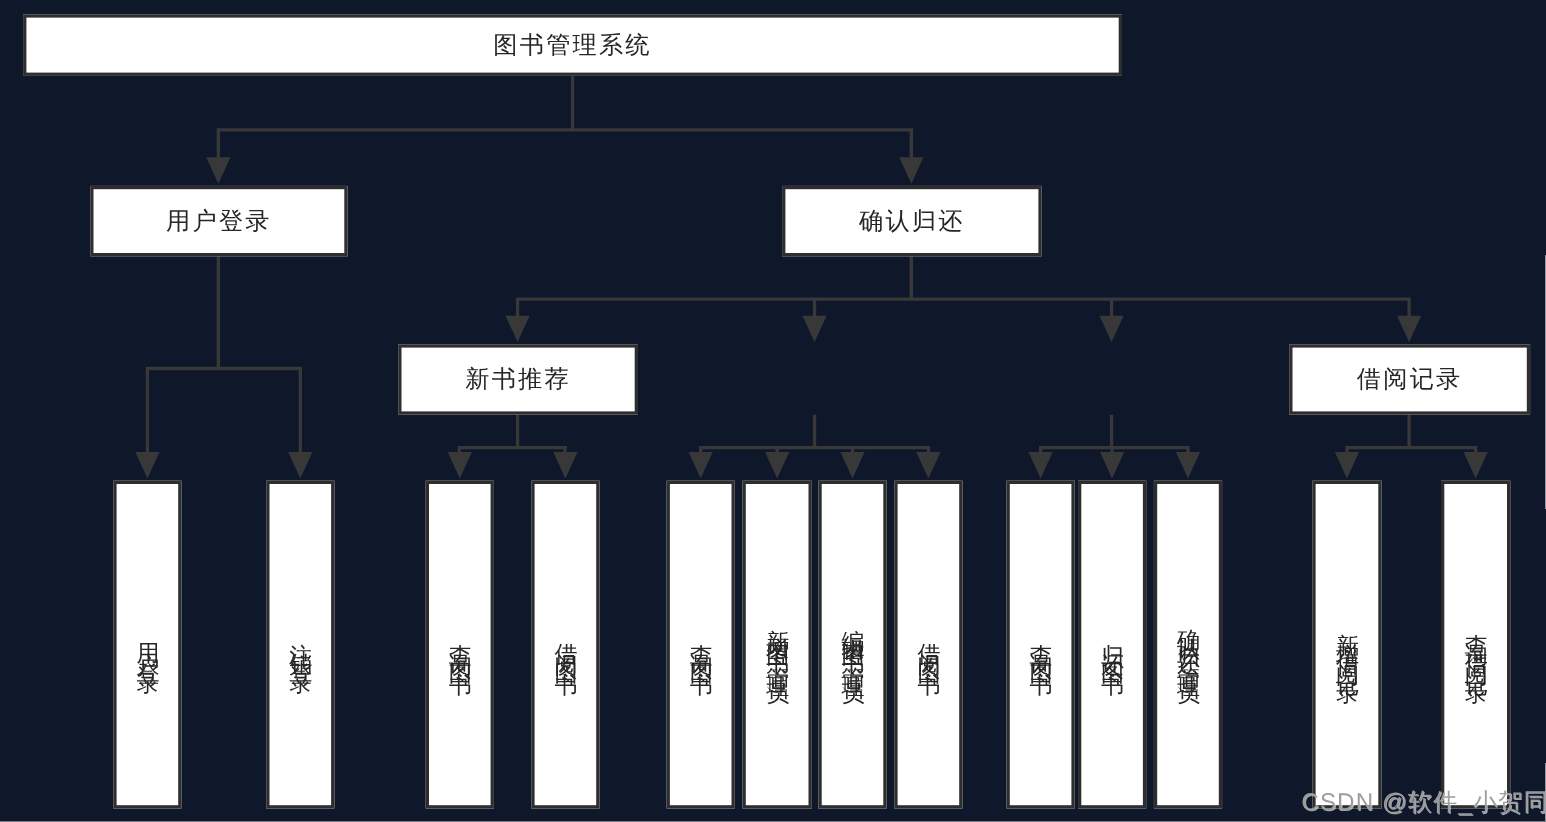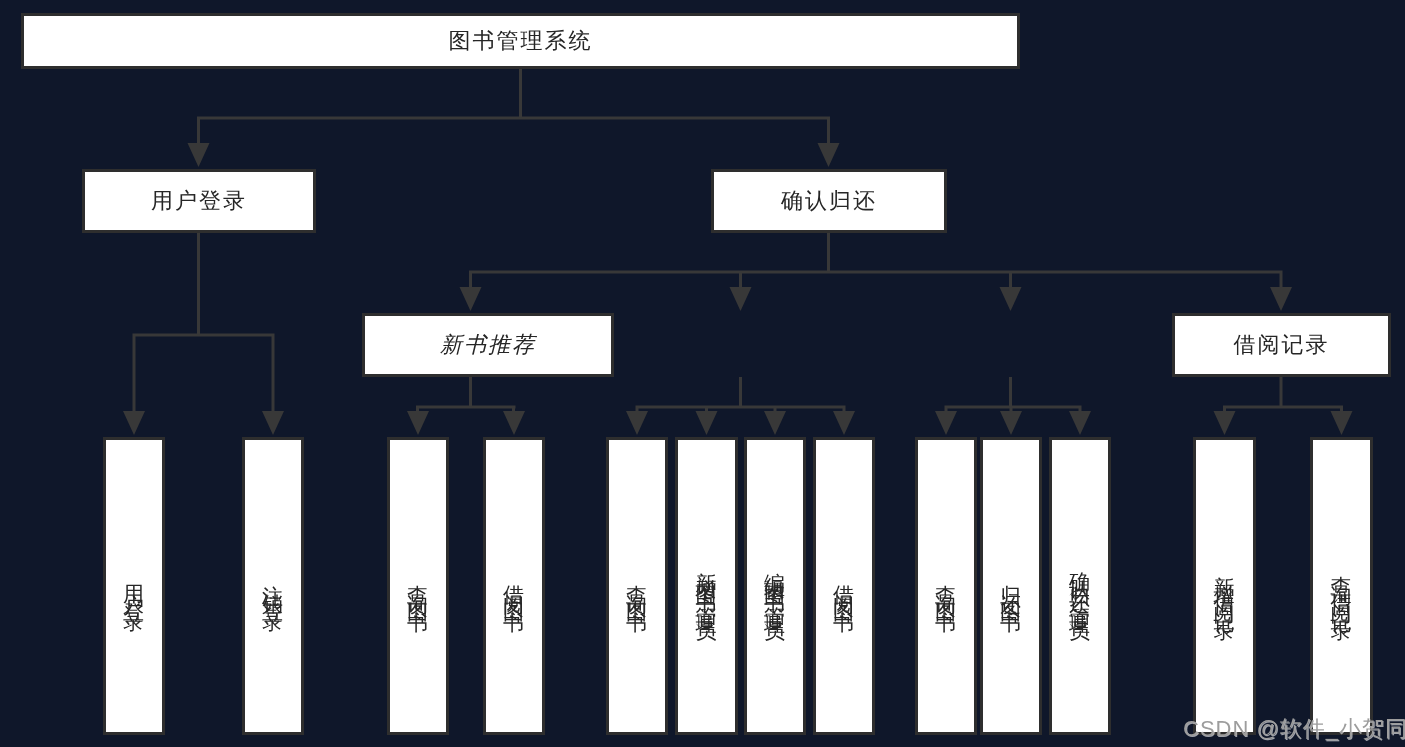--- a/index.html
+++ b/index.html
@@ -108,21 +108,21 @@
     <span class="hlabel">图书管理系统</span>
   </div>
 
   <div class="box" style="left:82px; top:169px; width:234px; height:64px;">
     <span class="hlabel">用户登录</span>
   </div>
   <div class="box" style="left:711px; top:169px; width:236px; height:64px;">
     <span class="hlabel">确认归还</span>
   </div>
 
-  <div class="box" style="left:362px; top:313px; width:252px; height:64px;font-style:italic;">
+  <div class="box" style="left:362px; top:313px; width:218px; height:64px;">
     <span class="hlabel">新书推荐</span>
   </div>
   <div class="box" style="left:1172px; top:313px; width:219px; height:64px;">
     <span class="hlabel">借阅记录</span>
   </div>
 
   <div class="box" style="left:103px; top:437px; width:62px; height:298px;">
     <span class="vtext">用户登录</span>
   </div>
   <div class="box" style="left:242px; top:437px; width:62px; height:298px;">

